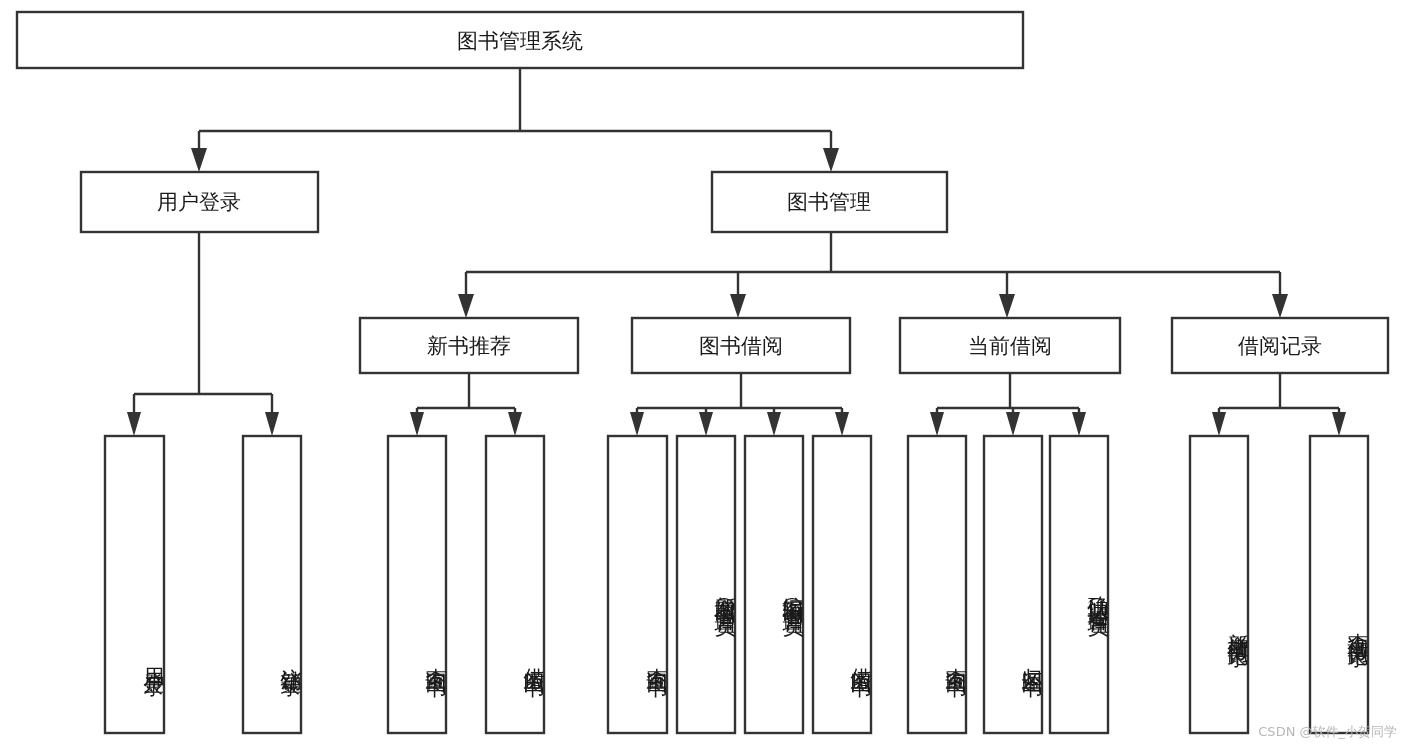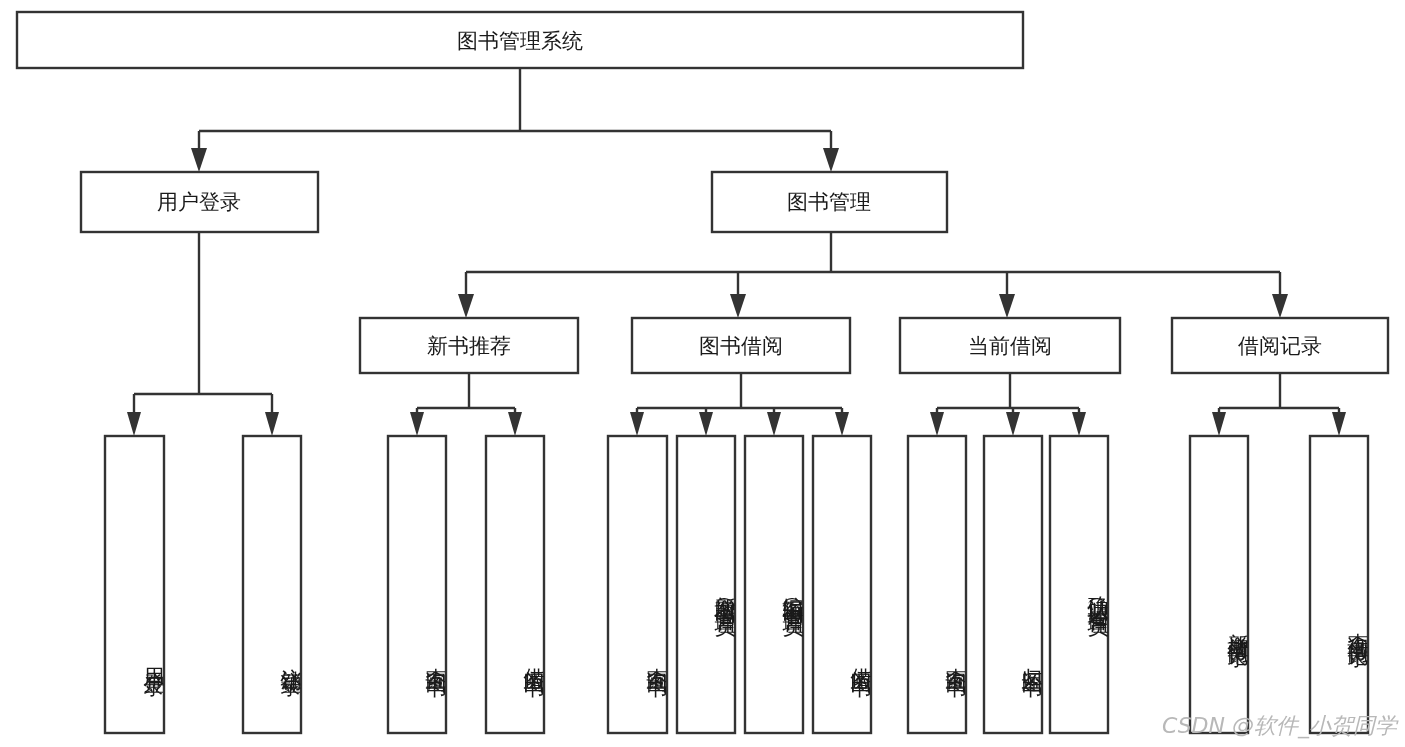--- a/index.html
+++ b/index.html
@@ -61,24 +61,23 @@
     display: flex;
     align-items: flex-start;
     justify-content: center;
     pointer-events: none;
   }
   .watermark {
     position: absolute;
     right: 8px;
     bottom: 6px;
     font-family: "DejaVu Sans", "Liberation Sans", sans-serif;
-    font-size: 22px;
+    font-size: 13px;
     color: #b8b8b8;
     white-space: nowrap;
-    font-style: italic;
   }
 </style>
 </head>
 <body>
 
 <div id="diagram-root">
 
   <svg class="canvas" viewBox="0 0 1405 747" xmlns="http://www.w3.org/2000/svg">
 
     <g>

